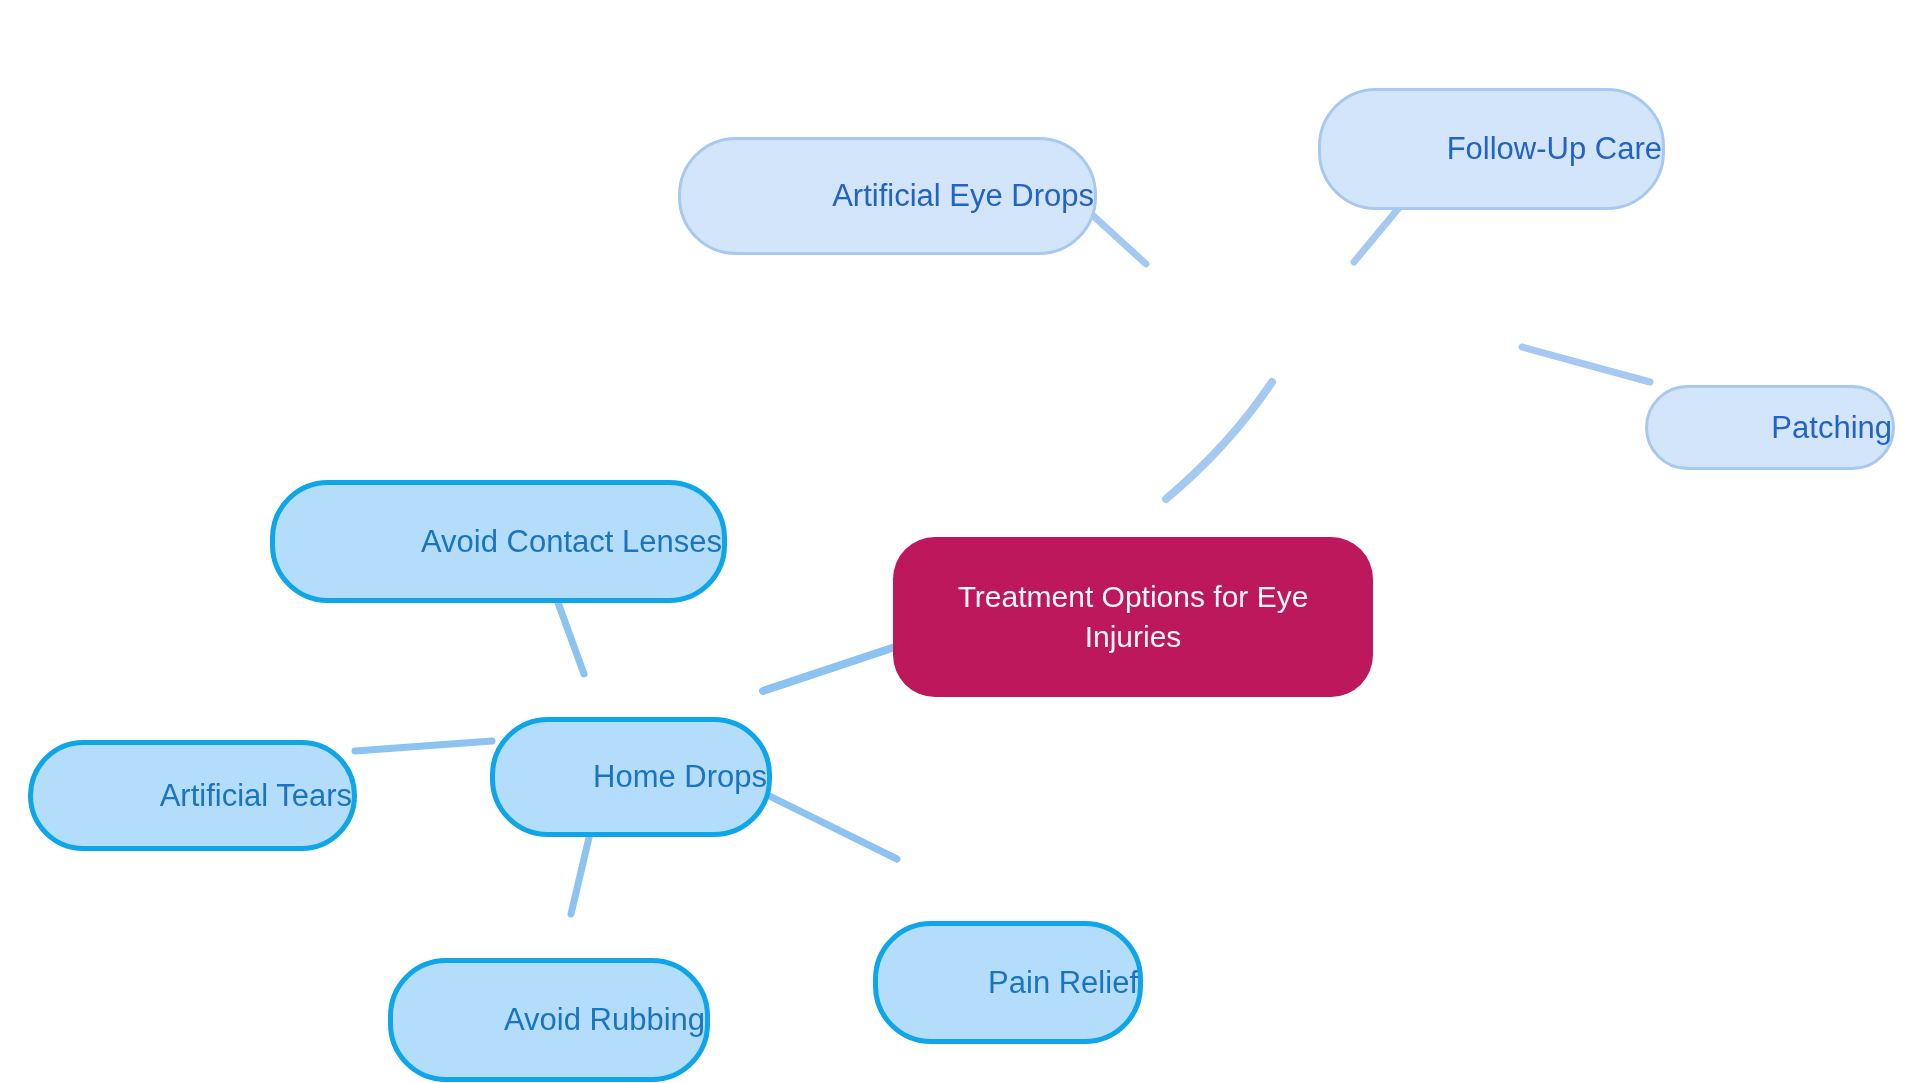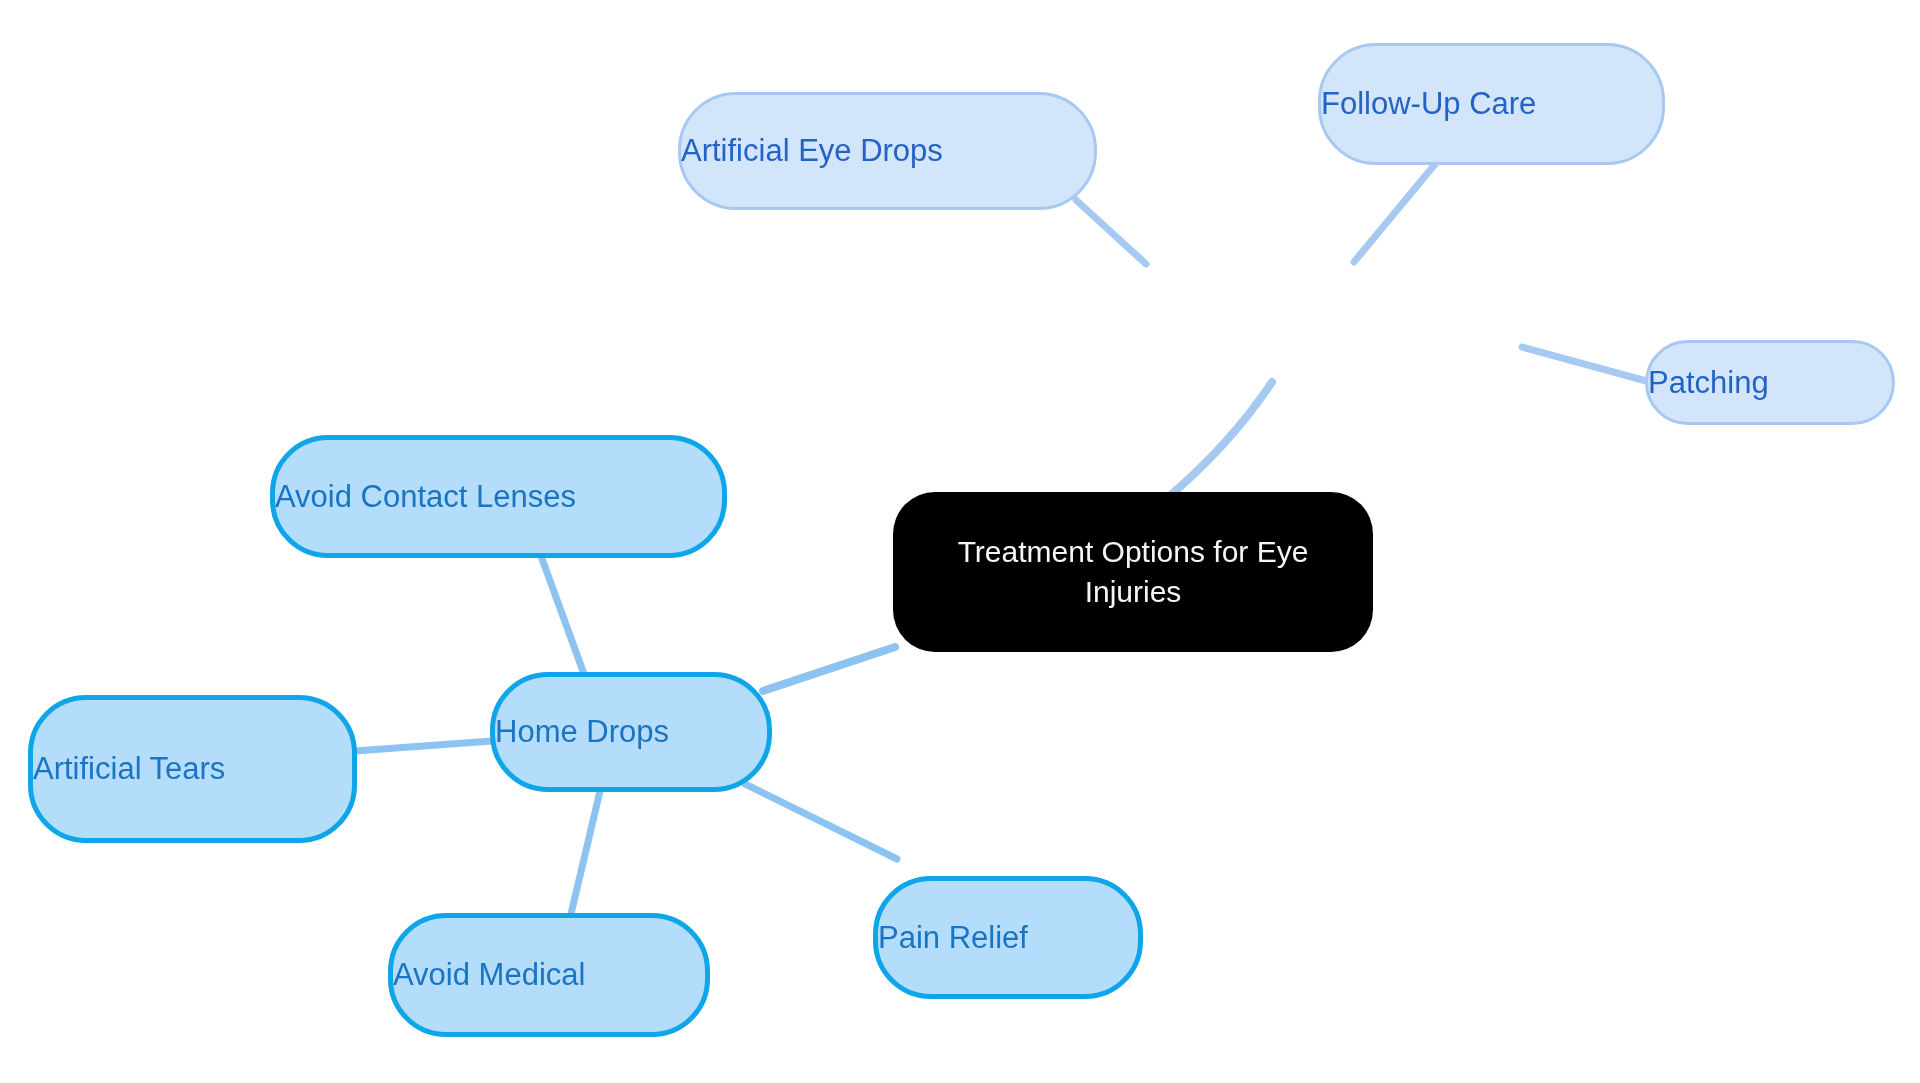--- a/index.html
+++ b/index.html
@@ -18,26 +18,27 @@
   svg.edges {
     position: absolute;
     left: 0; top: 0;
     width: 1920px; height: 1083px;
   }
   .node {
     position: absolute;
     box-sizing: border-box;
     display: flex;
     align-items: center;
-    justify-content: flex-start;
+    justify-content: flex-end;
     text-align: center;
     white-space: nowrap;
+    margin-top: 45px;
   }
   .node.root-node {
-    background: #000000;
+    background: #be185d;
     color: #F4F6F8;
     border-radius: 42px;
     font-size: 30px;
     line-height: 40px;
     white-space: normal;
     padding: 0 42px;
   }
   .node.branch-medical {
     background: #D3E5FB;
     border: 3px solid #A7C8F0;
@@ -86,23 +87,23 @@
   <div class="node branch-medical" style="left:1645px; top:340px; width:250px; height:85px;">
     <span>Patching</span>
   </div>
 
   <div class="node branch-home" style="left:490px; top:672px; width:282px; height:120px;">
     <span>Home Drops</span>
   </div>
   <div class="node branch-home" style="left:270px; top:435px; width:457px; height:123px;">
     <span>Avoid Contact Lenses</span>
   </div>
-  <div class="node branch-home" style="left:28px; top:695px; width:329px; height:148px;">
+  <div class="node branch-home" style="left:28px; top:695px; width:329px; height:111px;">
     <span>Artificial Tears</span>
   </div>
   <div class="node branch-home" style="left:388px; top:913px; width:322px; height:124px;">
-    <span>Avoid Medical</span>
+    <span>Avoid Rubbing</span>
   </div>
   <div class="node branch-home" style="left:873px; top:876px; width:270px; height:123px;">
     <span>Pain Relief</span>
   </div>
 
 </div>
 
 </body></html>

